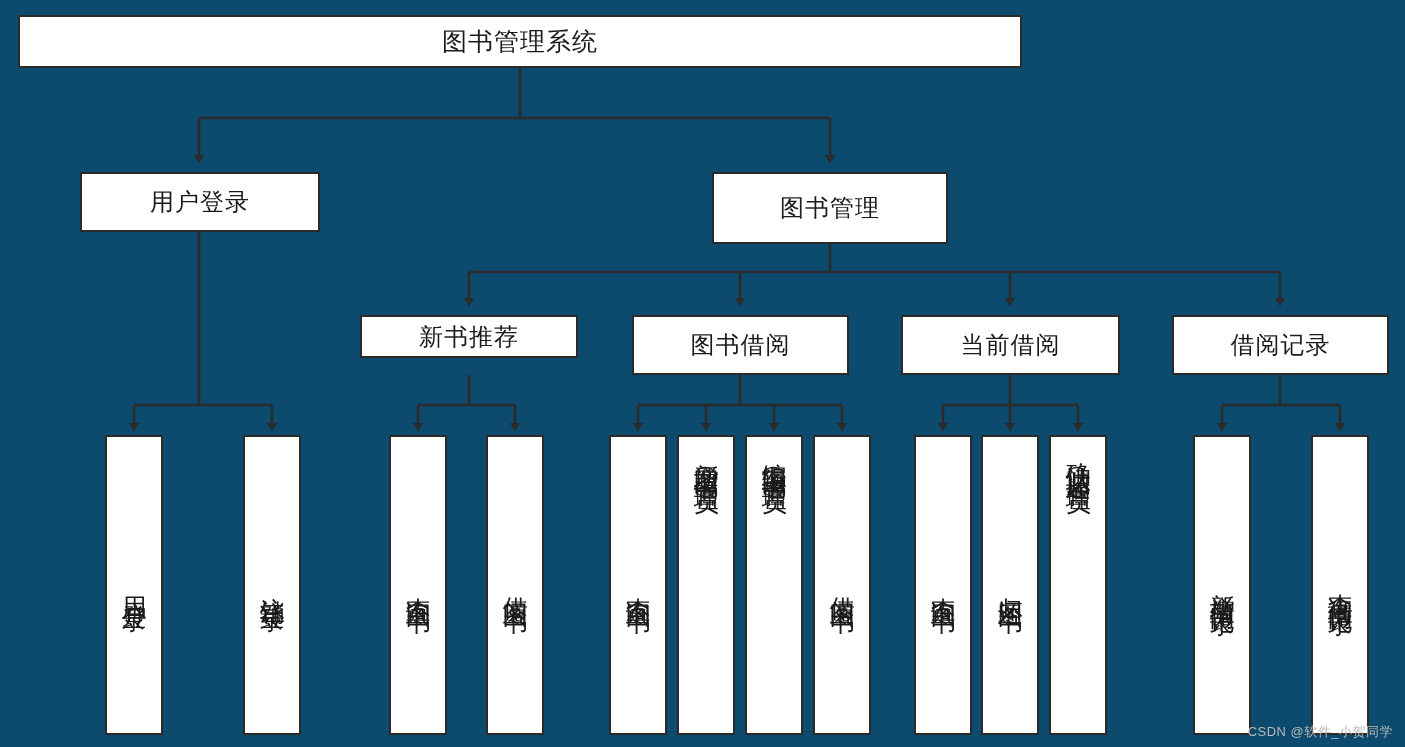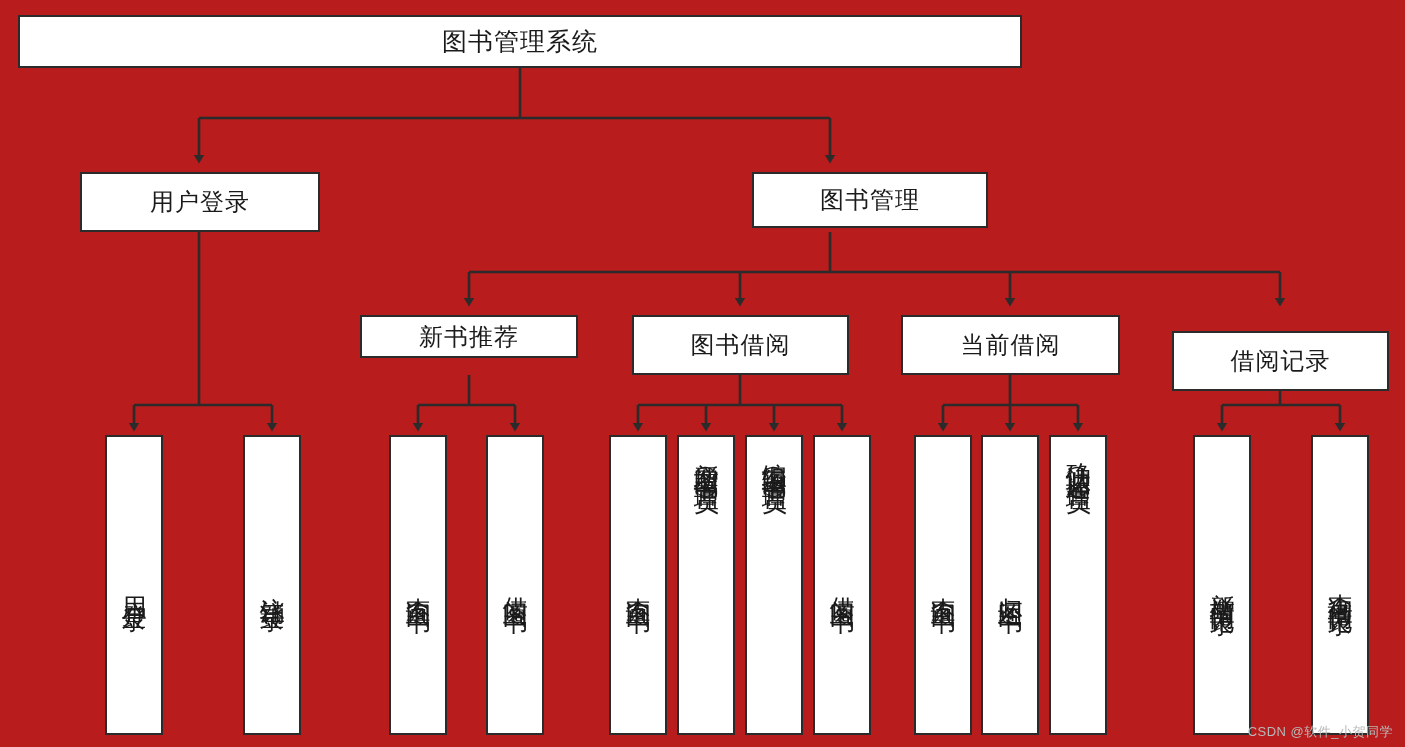--- a/index.html
+++ b/index.html
@@ -4,21 +4,21 @@
 <style>
   html,body{margin:0;padding:0;background:#ffffff;}
   body{
     font-family:"Liberation Sans","DejaVu Sans",sans-serif;
     color:#1f1f1f;
   }
   #stage{
     position:relative;
     width:1405px;
     height:747px;
-    background:#b91c1c;
+    background:#0c4a6e;
     overflow:hidden;
   }
   svg.wires{
     position:absolute;
     left:0; top:0;
     width:1405px; height:747px;
     pointer-events:none;
   }
   .node{
     position:absolute;
@@ -124,37 +124,37 @@
   </svg>
 
   <div class="node root" style="left:18px; top:15px; width:1004px; height:53px;">
     <span class="label">图书管理系统</span>
   </div>
 
   <div class="node" style="left:80px; top:172px; width:240px; height:60px;">
     <span class="label">用户登录</span>
   </div>
 
-  <div class="node" style="left:752px; top:172px; width:236px; height:56px;">
+  <div class="node" style="left:712px; top:172px; width:236px; height:72px;">
     <span class="label">图书管理</span>
   </div>
 
   <div class="node" style="left:360px; top:315px; width:218px; height:43px;">
     <span class="label">新书推荐</span>
   </div>
 
   <div class="node" style="left:901px; top:315px; width:219px; height:60px;">
     <span class="label">当前借阅</span>
   </div>
 
   <div class="node" style="left:632px; top:315px; width:217px; height:60px;">
     <span class="label">图书借阅</span>
   </div>
 
-  <div class="node" style="left:1172px; top:315px; width:217px; height:60px;margin-top:16px;">
+  <div class="node" style="left:1172px; top:315px; width:217px; height:60px;">
     <span class="label">借阅记录</span>
   </div>
 
   <div class="leaf vcenter" style="left:105px; top:435px; width:58px; height:300px;">
     <span class="vlabel">用户登录</span>
   </div>
   <div class="leaf vcenter" style="left:243px; top:435px; width:58px; height:300px;">
     <span class="vlabel">注销登录</span>
   </div>
 

